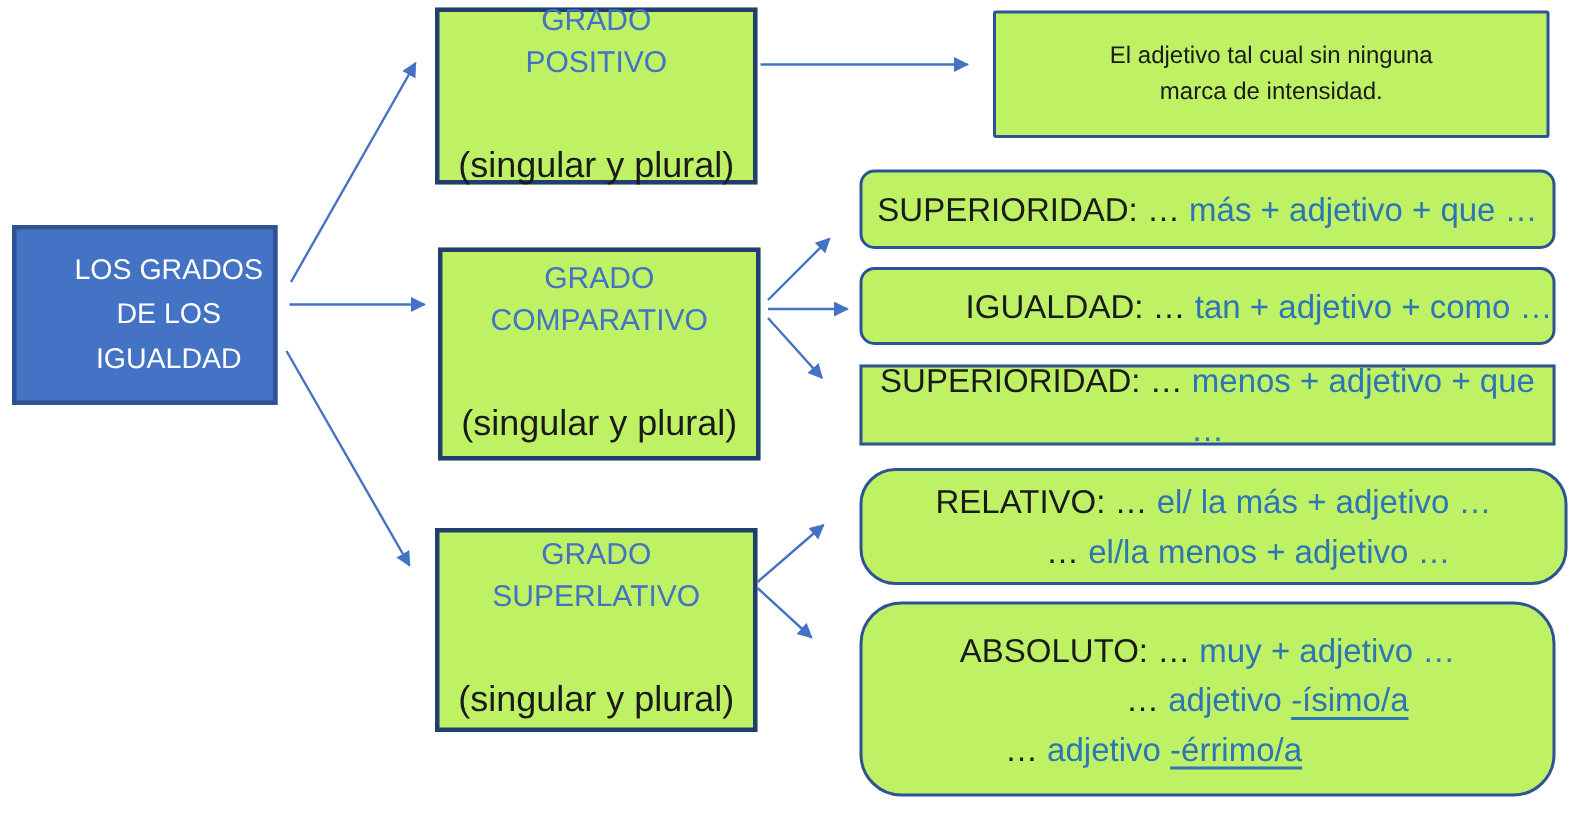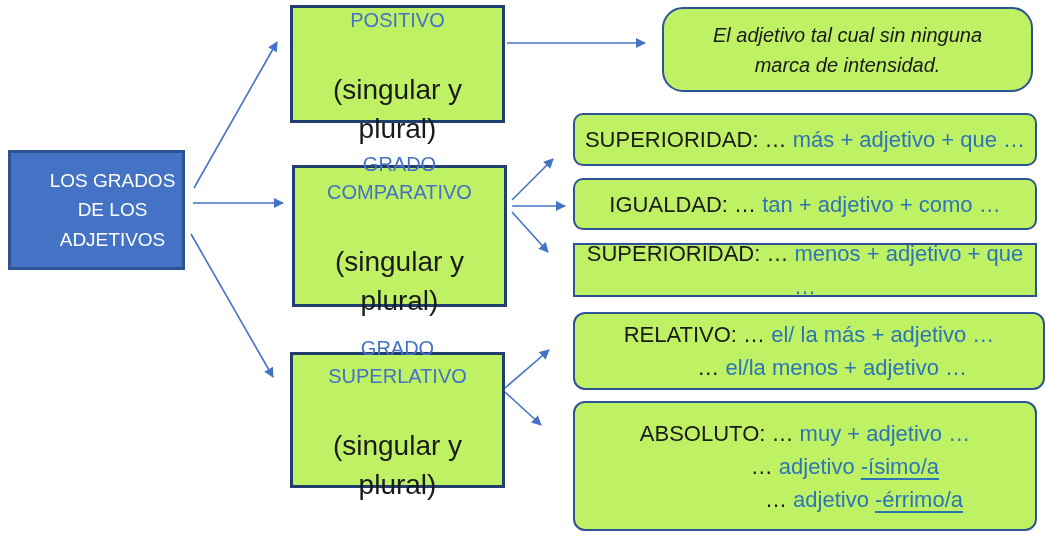--- a/index.html
+++ b/index.html
@@ -17,33 +17,33 @@
   .root-box { left:8px; top:150px; width:177px; height:120px;
               background:var(--root-fill,#4472C4);
               border:3px solid var(--root-border,#2E5395);
               color:#fff; font-size:19px; line-height:1.55;padding-left:32px; }
 
   .grade-box { border:3px solid var(--grade-border,#203E6E); font-size:20px; line-height:1.38; }
   .grade-positivo    { left:290px; top:5px;   width:215px; height:118px; }
   .grade-comparativo { left:292px; top:165px; width:215px; height:142px; }
   .grade-superlativo { left:290px; top:352px; width:215px; height:136px; }
   .grade-title { color:var(--heading-blue,#4472C4); }
-  .grade-sub   { color:#1a1a1a; font-size:28px;margin-top:37px; }
+  .grade-sub   { color:#1a1a1a; font-size:24px;margin-top:37px; }
 
   .round-box { border:2px solid var(--rounded-border,#2E5395); font-size:22px; line-height:1.5; }
-  .desc-positivo { left:662px; top:7px;   width:371px; height:85px;  border-radius:21px; font-size:20px;font-style:italic; }
+  .desc-positivo { left:662px; top:7px;   width:371px; height:85px;  border-radius:2px; font-size:16px; }
   .comp-sup1     { left:573px; top:113px; width:464px; height:53px;  border-radius:10px; }
-  .comp-igualdad { left:573px; top:178px; width:464px; height:52px;  border-radius:10px; }
+  .comp-igualdad { left:573px; top:178px; width:464px; height:52px;  border-radius:10px;text-align:right; }
   .comp-sup2     { left:573px; top:243px; width:464px; height:54px;  border-radius:0; }
-  .sup-relativo  { left:573px; top:312px; width:472px; height:78px;  border-radius:12px; }
-  .sup-absoluto  { left:573px; top:401px; width:464px; height:130px; border-radius:12px; }
+  .sup-relativo  { left:573px; top:312px; width:472px; height:78px;  border-radius:24px; }
+  .sup-absoluto  { left:573px; top:401px; width:464px; height:130px; border-radius:28px; }
 
   .line { width:100%; }
   .align-right-52 { text-align:right; padding-right:76px; }
-  .align-right-72 { text-align:right; padding-right:72px; }
+  .align-right-72 { text-align:center; padding-right:72px; }
   .align-right-96 { text-align:right; padding-right:96px; }
 
   .phrase { color:var(--phrase-blue,#2E75B6); }
   .wavy { text-decoration-line:underline; text-decoration-style:wavy;
           text-decoration-color:var(--wavy-red,#C00000); text-decoration-thickness:1px;
           text-underline-offset:4px;text-decoration:underline; }
 </style>
 </head>
 <body>
 
@@ -62,21 +62,21 @@
     <line x1="512" y1="200" x2="553" y2="159" marker-end="url(#ah)"></line>
     <line x1="512" y1="206" x2="565" y2="206" marker-end="url(#ah)"></line>
     <line x1="512" y1="212" x2="548" y2="252" marker-end="url(#ah)"></line>
     <line x1="505" y1="388" x2="549" y2="350" marker-end="url(#ah)"></line>
     <line x1="505" y1="392" x2="541" y2="425" marker-end="url(#ah)"></line>
   </svg>
 
   <div class="box root-box">
     <div class="line">LOS GRADOS</div>
     <div class="line">DE LOS</div>
-    <div class="line">ADJETIVOS</div>
+    <div class="line">IGUALDAD</div>
   </div>
 
   <div class="box grade-box grade-positivo">
     <div class="line grade-title">GRADO</div>
     <div class="line grade-title">POSITIVO</div>
     <div class="line grade-sub">(singular y plural)</div>
   </div>
 
   <div class="box grade-box grade-comparativo">
     <div class="line grade-title">GRADO</div>

